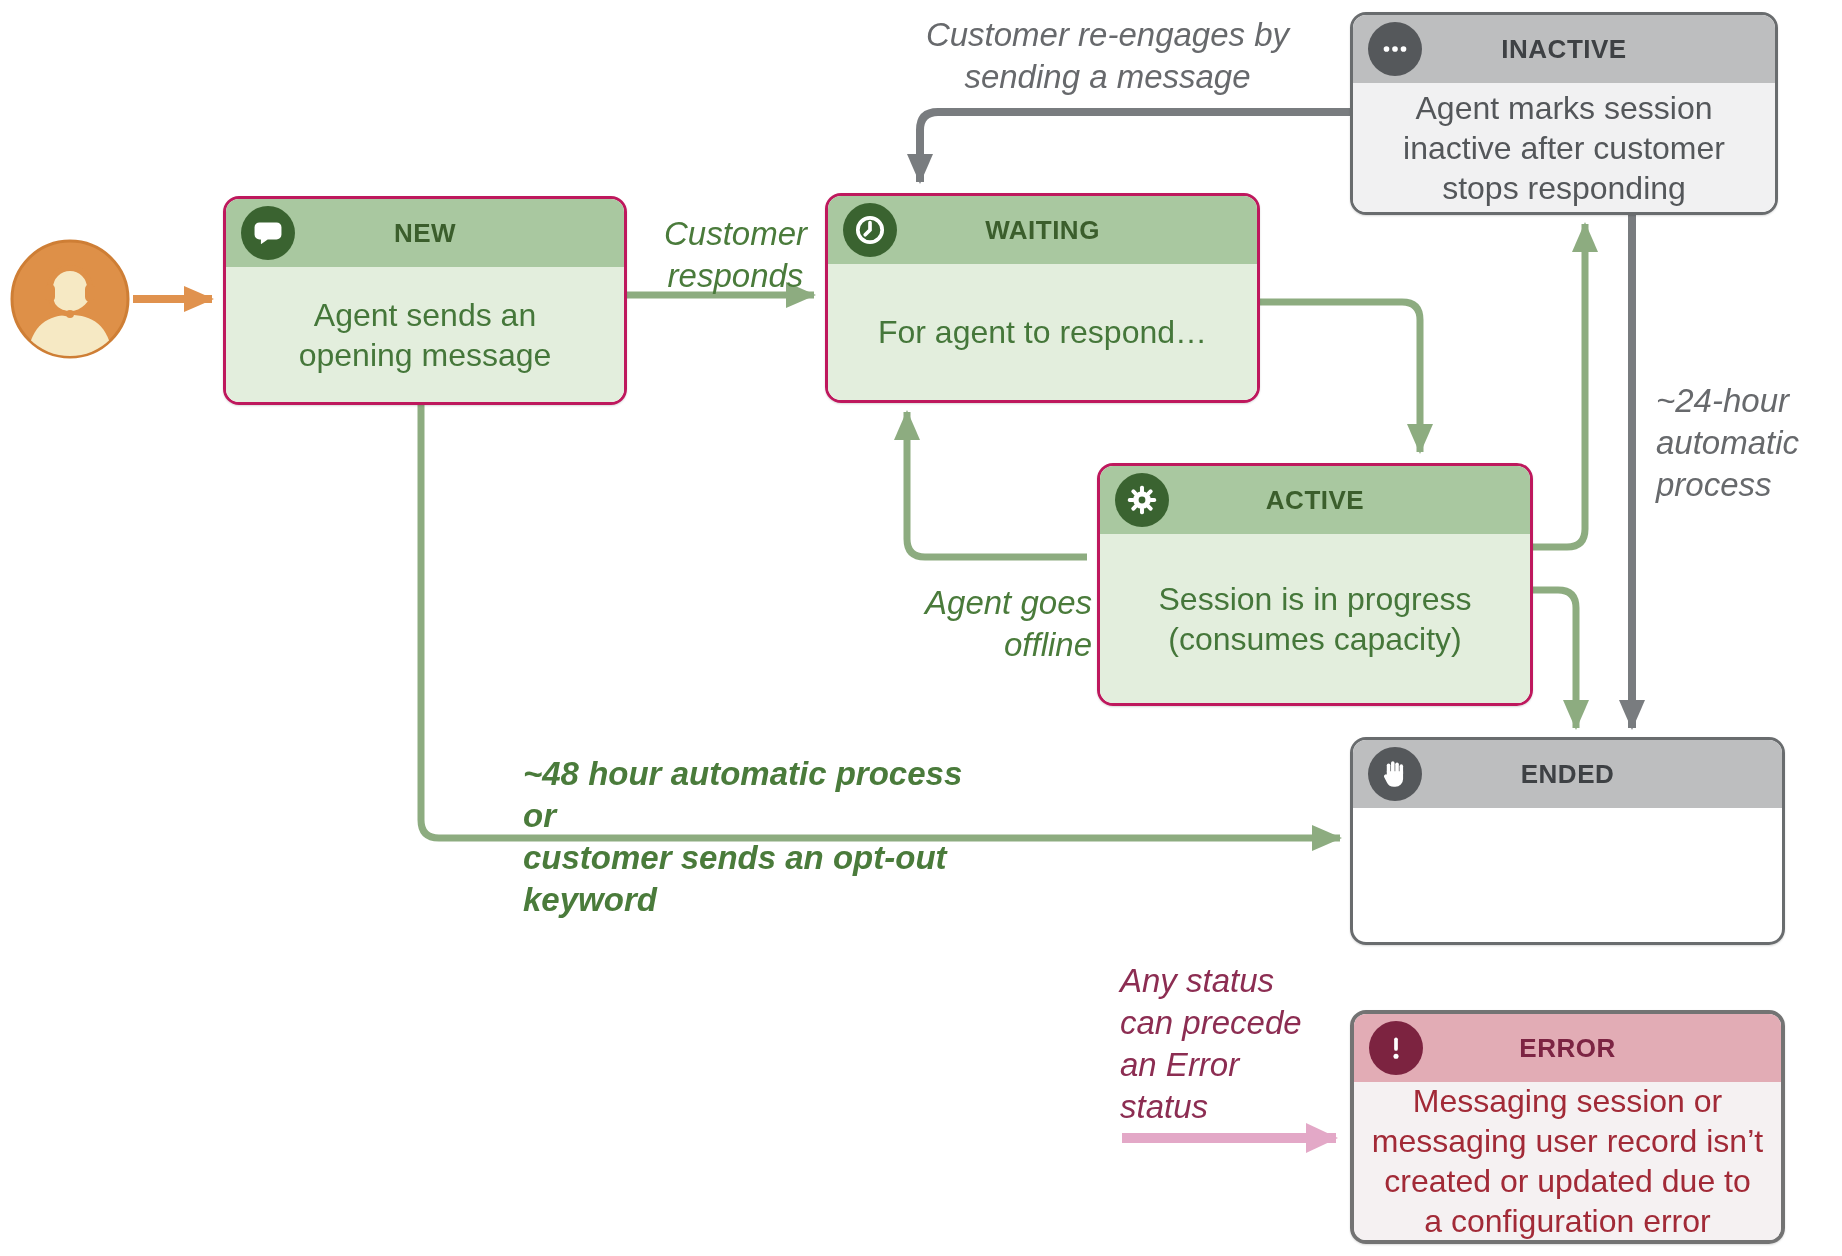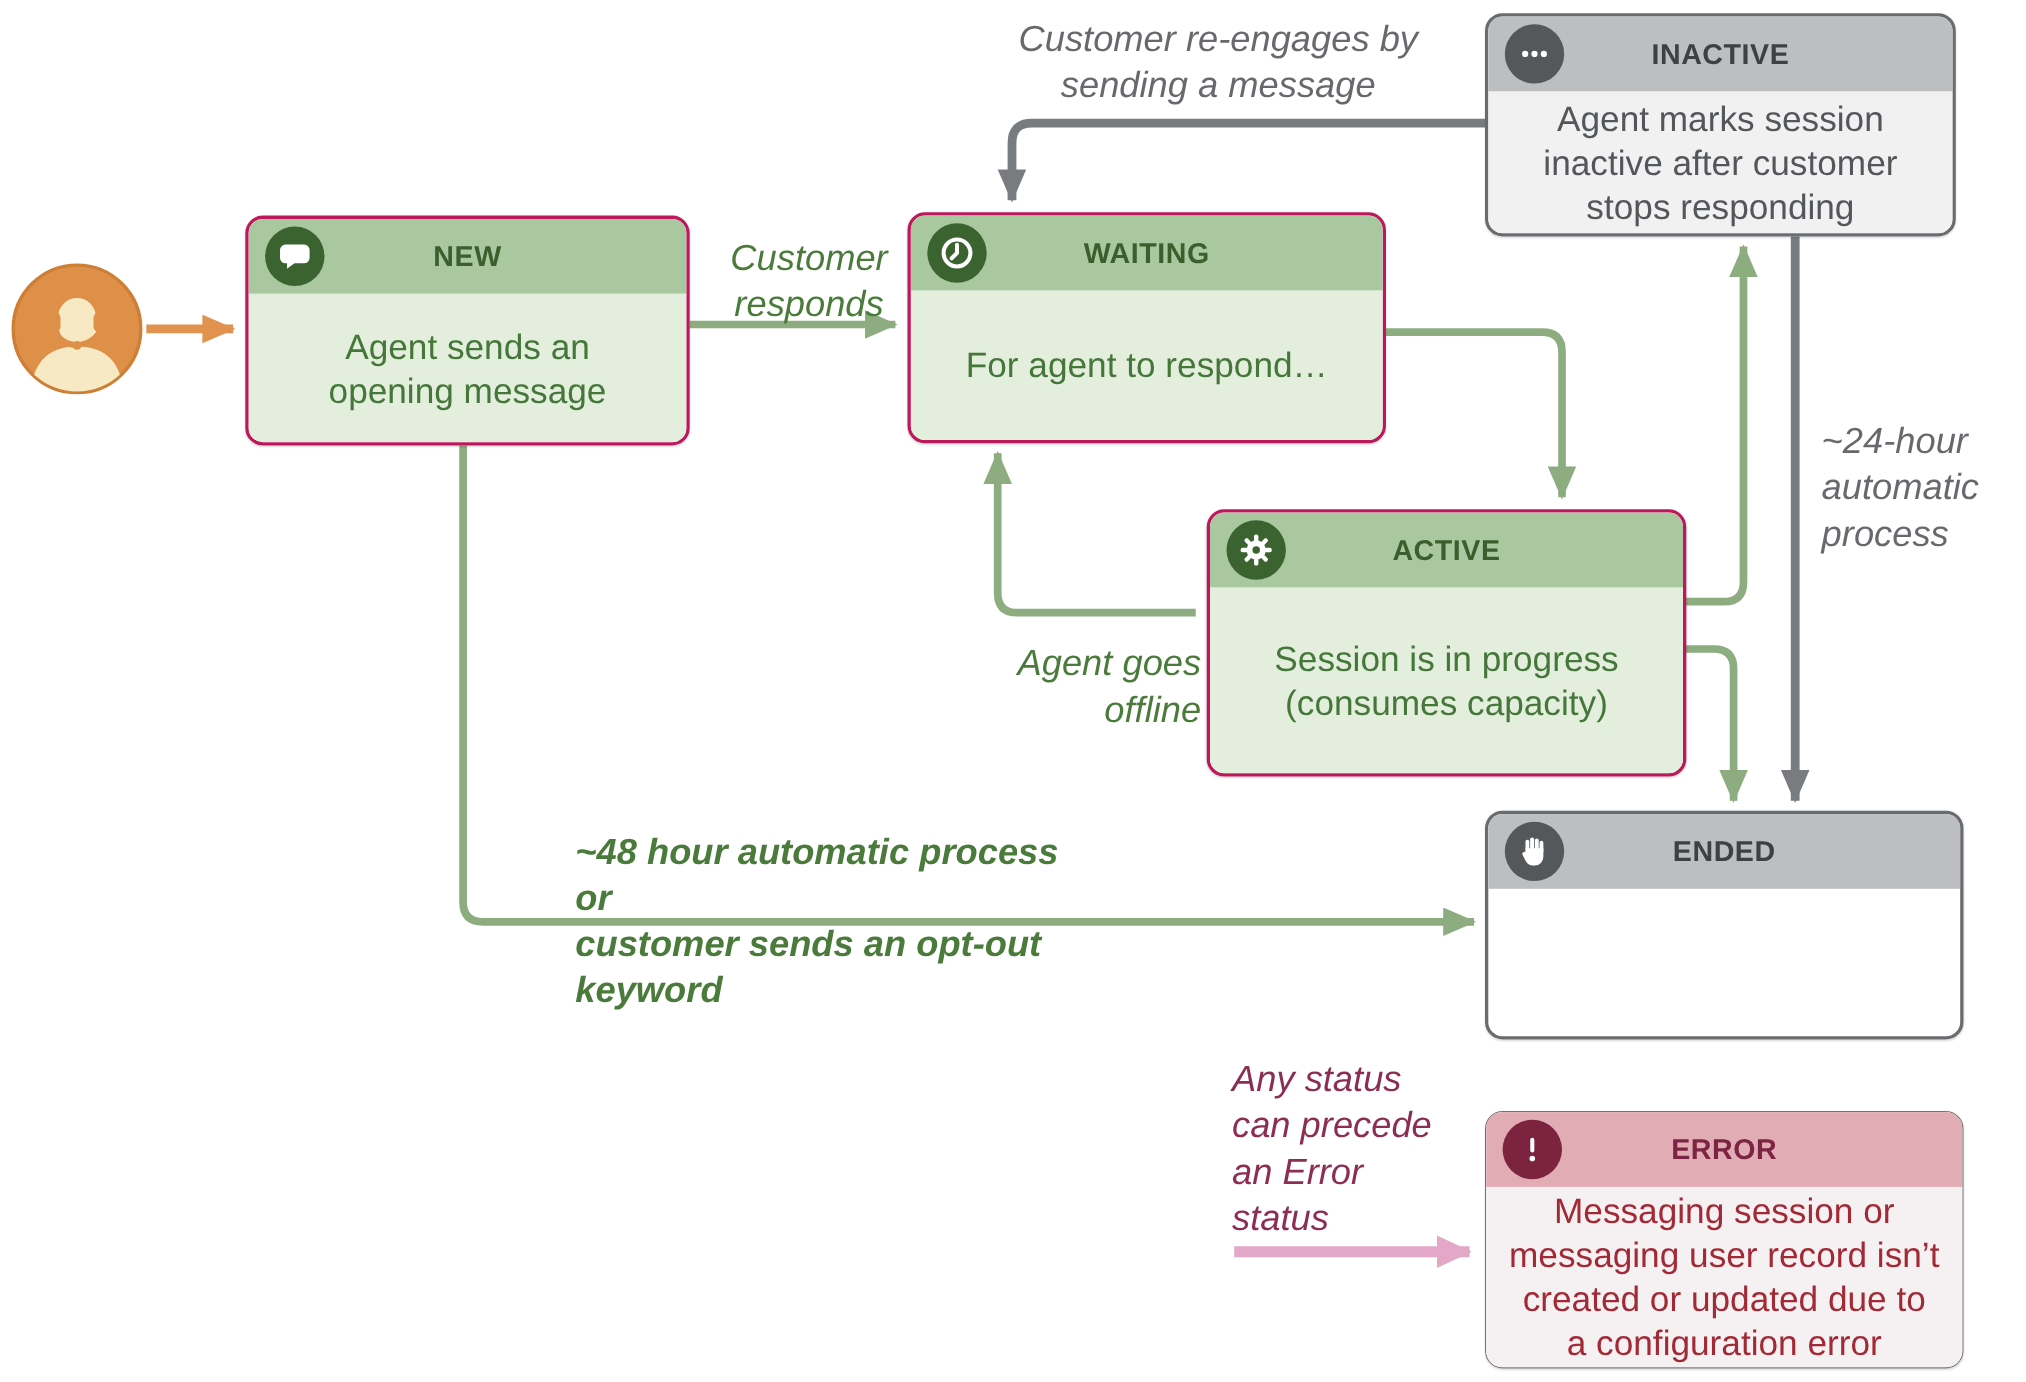--- a/index.html
+++ b/index.html
@@ -28,21 +28,21 @@
   }
   
   .theme-green{border:3px solid #be185d;}
   .theme-green .box-header{background:#A9C8A0;color:#3B5E2C;}
   .theme-green .icon-circle{background:#3A6330;}
   .theme-green .box-body{background:#E3EEDD;color:#45773A;}
   .theme-gray{border:3px solid #696C6E;}
   .theme-gray .box-header{background:#BDBEBF;color:#3E4144;}
   .theme-gray .icon-circle{background:#55585B;}
   .theme-gray .box-body{background:#F1F1F2;color:#54575A;}
-  .theme-red{border:1px solid #737373;}
+  .theme-red{border:4px solid #737373;}
   .theme-red .box-header{background:#E2ACB5;color:#7C2443;}
   .theme-red .icon-circle{background:#7C2340;}
   .theme-red .box-body{background:#F5F1F2;color:#A22A37;}
   
   .flow-label{
     position:absolute;z-index:3;font-style:italic;font-size:33px;line-height:1.27;
     white-space:pre-line;
   }
   .label-green{color:#4A7B3B;}
   .label-gray{color:#67696C;}

